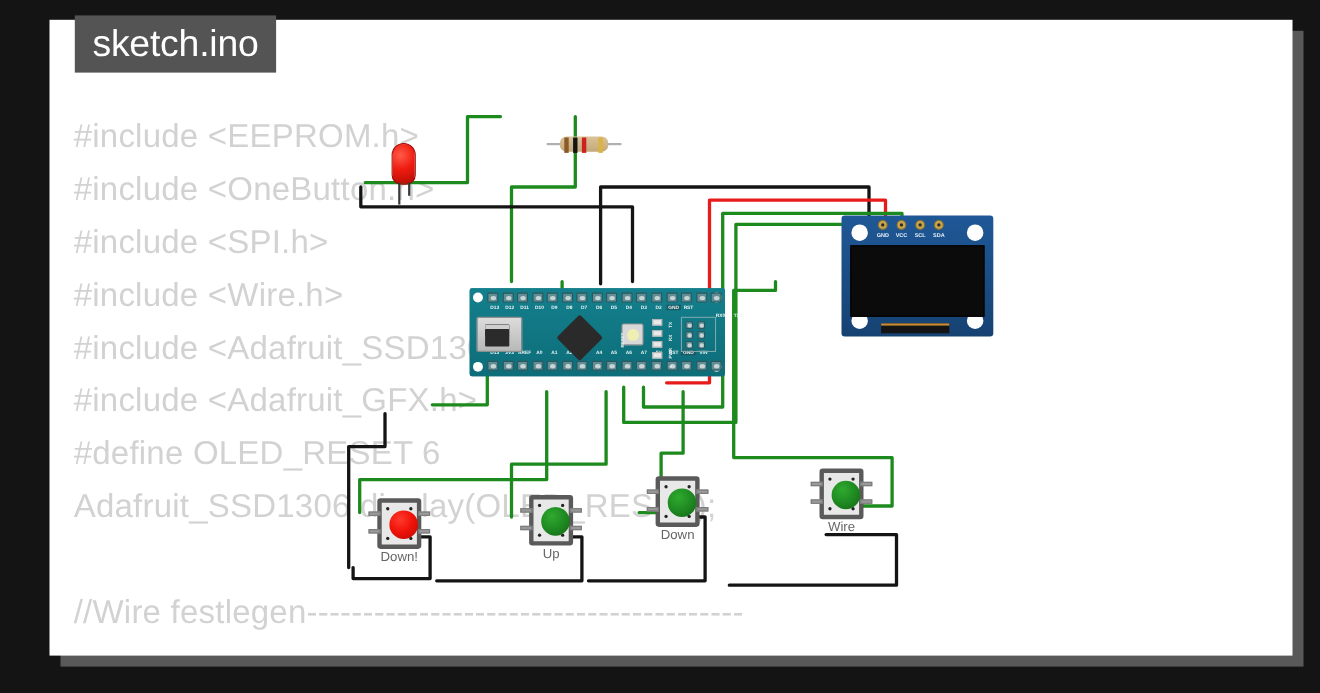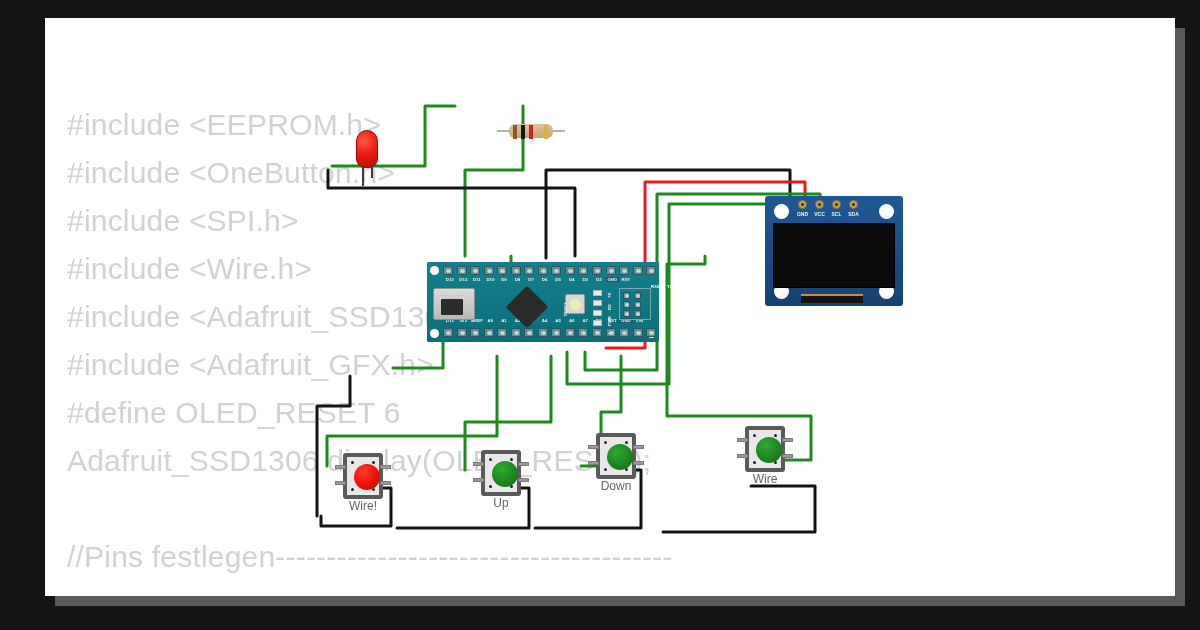--- a/index.html
+++ b/index.html
@@ -232,21 +232,21 @@
 
     <div class="code-layer">
       <div class="code-line" style="top:90px">#include &lt;EEPROM.h&gt;</div>
       <div class="code-line" style="top:138px">#include &lt;OneButton.h&gt;</div>
       <div class="code-line" style="top:234px">#include &lt;Wire.h&gt;</div>
       <div class="code-line" style="top:186px">#include &lt;SPI.h&gt;</div>
       <div class="code-line" style="top:282px">#include &lt;Adafruit_SSD1306.h&gt;</div>
       <div class="code-line" style="top:330px">#include &lt;Adafruit_GFX.h&gt;</div>
       <div class="code-line" style="top:378px">#define OLED_RESET 6</div>
       <div class="code-line" style="top:426px">Adafruit_SSD1306 display(OLED_RESET);</div>
-      <div class="code-line" style="top:522px">//Pins festlegen---------------------------------------</div>
+      <div class="code-line" style="top:522px">//Wire festlegen---------------------------------------</div>
     </div>
 
     <svg class="wires" width="1130" height="578" viewBox="0 0 1130 578">
       <g fill="none" stroke-width="3" stroke-linecap="round" stroke-linejoin="round">
 
         <path d="M 287 148 L 380 148 L 380 88 L 410 88" stroke="#1d8a1d"></path>
 
         <path d="M 478 88 L 478 152 L 420 152 L 420 238" stroke="#1d8a1d"></path>
 
         <path d="M 283 152 L 283 170 L 530 170 L 530 238" stroke="#141414"></path>
@@ -522,21 +522,21 @@
         <div class="btn-dot" style="left:4px;  top:4px;"></div>
         <div class="btn-dot" style="left:25px; top:4px;"></div>
         <div class="btn-dot" style="left:4px;  top:31px;"></div>
         <div class="btn-dot" style="left:25px; top:31px;"></div>
         <div class="btn-cap red"></div>
       </div>
       <div class="btn-leg" style="left:0px;  top:12px;"></div>
       <div class="btn-leg" style="left:45px; top:12px;"></div>
       <div class="btn-leg" style="left:0px;  top:28px;"></div>
       <div class="btn-leg" style="left:45px; top:28px;"></div>
-      <div class="btn-label">Wire!</div>
+      <div class="btn-label">Down!</div>
     </div>
 
     <div class="btn" style="left:428px; top:432px;">
       <div class="btn-case">
         <div class="btn-dot" style="left:4px;  top:4px;"></div>
         <div class="btn-dot" style="left:25px; top:4px;"></div>
         <div class="btn-dot" style="left:4px;  top:31px;"></div>
         <div class="btn-dot" style="left:25px; top:31px;"></div>
         <div class="btn-cap green"></div>
       </div>
@@ -573,14 +573,15 @@
       <div class="btn-leg" style="left:0px;  top:12px;"></div>
       <div class="btn-leg" style="left:45px; top:12px;"></div>
       <div class="btn-leg" style="left:0px;  top:28px;"></div>
       <div class="btn-leg" style="left:45px; top:28px;"></div>
       <div class="btn-label">Wire</div>
     </div>
 
 
   </div>
 
+  <div class="tab-label">sketch.ino</div>
 
 </div>
 
 </body></html>

